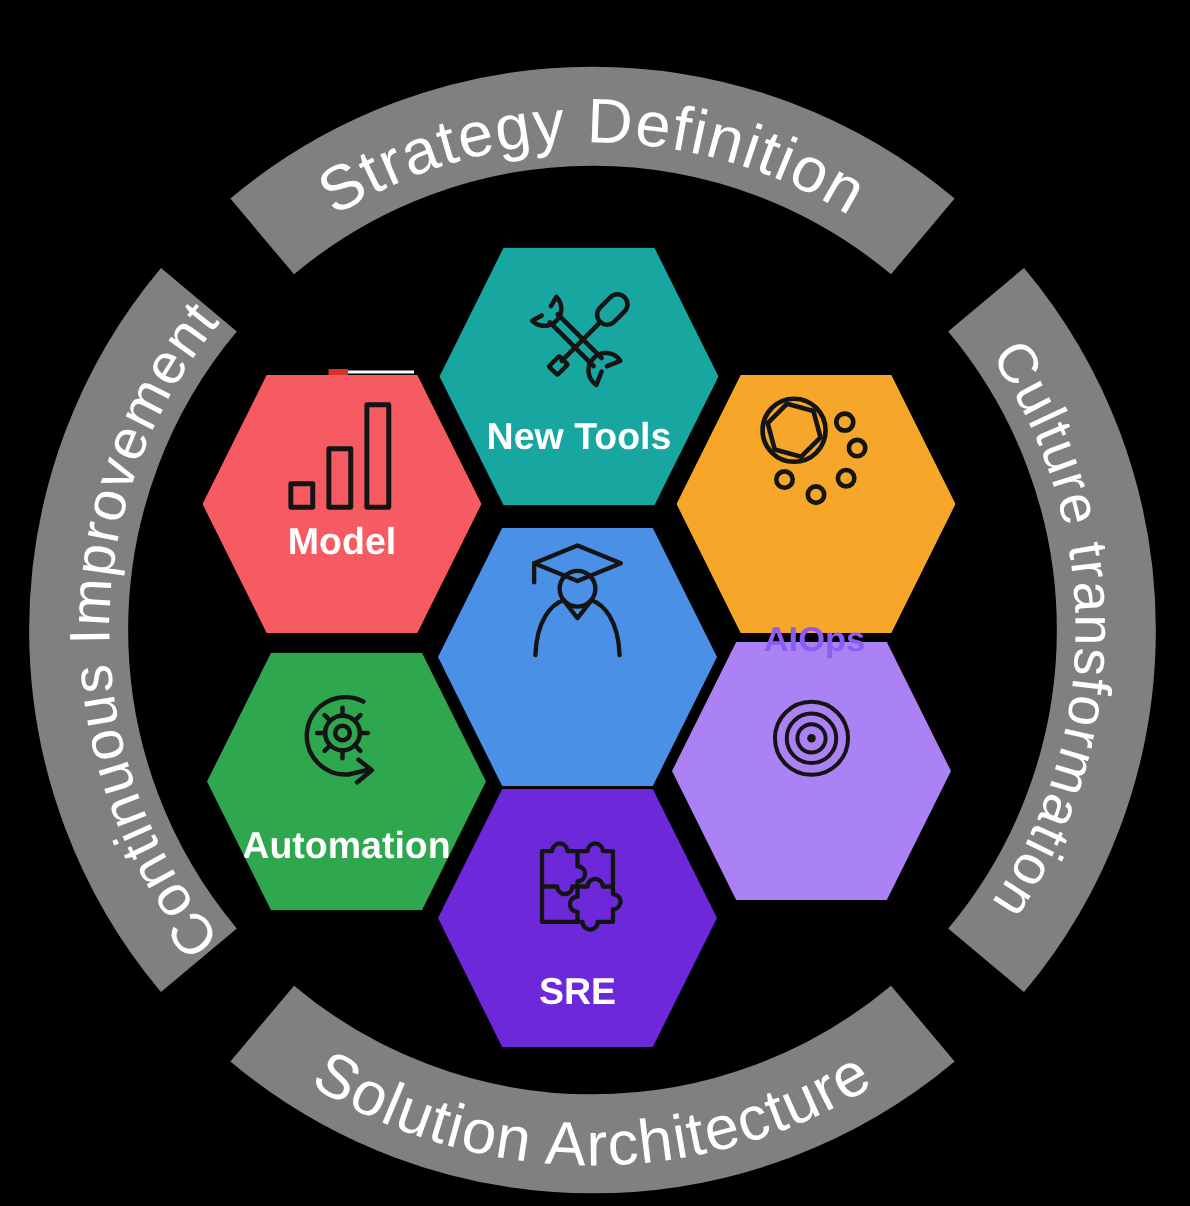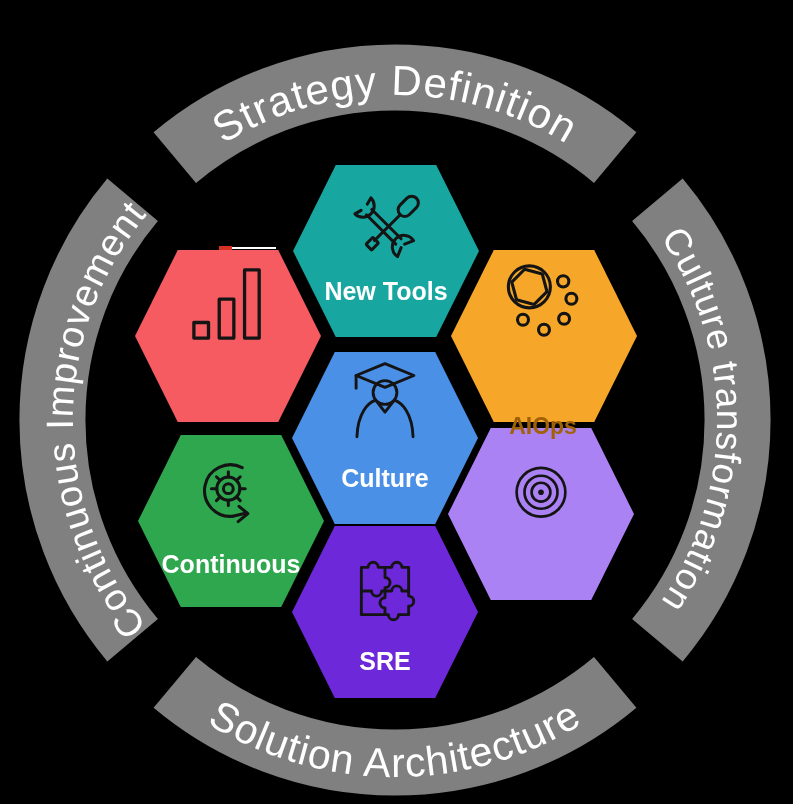--- a/index.html
+++ b/index.html
@@ -74,20 +74,21 @@
     </div>
   </div>
 
   <div class="hex" style="left: 135px; top: 250px; background-color: rgb(245, 91, 97);">
     <svg class="icon" style="top:16px;" width="78" height="76" viewBox="0 0 80 78">
       <rect x="5" y="58" width="15" height="16"></rect>
       <rect x="31" y="34" width="15" height="40"></rect>
       <rect x="57" y="4" width="15" height="70"></rect>
     </svg>
     <div class="label" style="top:98px;">
+      <span>Model</span>
     </div>
   </div>
 
   <div class="hex" style="left: 451px; top: 250px; background-color: rgb(246, 167, 42);">
     <svg class="icon" style="top:12px;" width="84" height="78" viewBox="0 0 92 85">
       <circle cx="30" cy="27" r="23"></circle>
       <polygon points="49.3,32.2 35.2,46.3 15.9,41.1 10.7,21.8 24.8,7.7 44.1,12.9"></polygon>
       <circle cx="67" cy="21" r="6.2"></circle>
       <circle cx="76" cy="40" r="6"></circle>
       <circle cx="68" cy="62" r="6"></circle>
@@ -96,40 +97,36 @@
     </svg>
   </div>
 
   <div class="hex" style="left: 292px; top: 352px; background-color: rgb(74, 144, 230);">
     <svg class="icon" style="top:8px;" width="68" height="82" viewBox="0 0 80 96">
       <polygon points="40,4 74,18 40,32 6,18"></polygon>
       <path d="M6,18 L6,33"></path>
       <circle cx="40" cy="38" r="14"></circle>
       <path d="M7,90 C8,62 20,50 29,47 L40,61 L51,47 C60,50 72,62 73,90"></path>
     </svg>
-    <div class="label" style="top:113px;">
-      <span>Culture</span>
-      <span></span>
-    </div>
   </div>
 
   <div class="hex" style="left: 138px; top: 435px; background-color: rgb(46, 167, 78);">
     <svg class="icon" style="top:18px;" width="80" height="82" viewBox="0 0 90 92">
       <path d="M57.6,16.4 A29,29 0 1 0 47,71"></path>
       <path d="M47,71 L60,68"></path>
       <path d="M54,60 L64,68 L53,77"></path>
       <circle cx="42" cy="40" r="13"></circle>
       <circle cx="42" cy="40" r="5.5"></circle>
       <g stroke-width="5">
         <path d="M55,40 L61,40 M51.2,49.2 L55.4,53.4 M42,53 L42,59 M32.8,49.2 L28.6,53.4
                  M29,40 L23,40 M32.8,30.8 L28.6,26.6 M42,27 L42,21 M51.2,30.8 L55.4,26.6"></path>
       </g>
     </svg>
     <div class="label" style="top:116px;">
-      <span>Continuous</span>
+      <span>Automation</span>
       <span></span>
     </div>
   </div>
 
   <div class="hex" style="left: 448px; top: 428px; background-color: rgb(171, 130, 243);">
     <svg class="icon" style="top:32px;" width="72" height="66" viewBox="0 0 90 84">
       <circle cx="45" cy="41" r="31"></circle>
       <circle cx="45" cy="41" r="21"></circle>
       <circle cx="45" cy="41" r="12"></circle>
       <circle class="fill" cx="45" cy="41" r="3.6"></circle>
@@ -142,18 +139,18 @@
                V71 H61 A6,6 0 0 1 49,71 H17 Z"></path>
       <path d="M45,15 V27 A6,6 0 0 1 45,39 V51 A6,6 0 0 0 45,63 V71"></path>
       <path d="M17,43 H29 A6,6 0 0 0 41,43 H53 A6,6 0 0 1 65,43 H73"></path>
     </svg>
     <div class="label" style="top:122px;">
       <span>SRE</span>
       <span></span>
     </div>
   </div>
 
-  <div class="aiops" style="color: #a16207;">AIOps</div>
+  <div class="aiops" style="color: #8b5cf6;">AIOps</div>
 
   <div class="stray-dash" style="background-color: rgb(217, 48, 37);"></div>
   <div class="stray-line" style="background-color: rgb(255, 255, 255);"></div>
 
 </div>
 
 </body></html>

